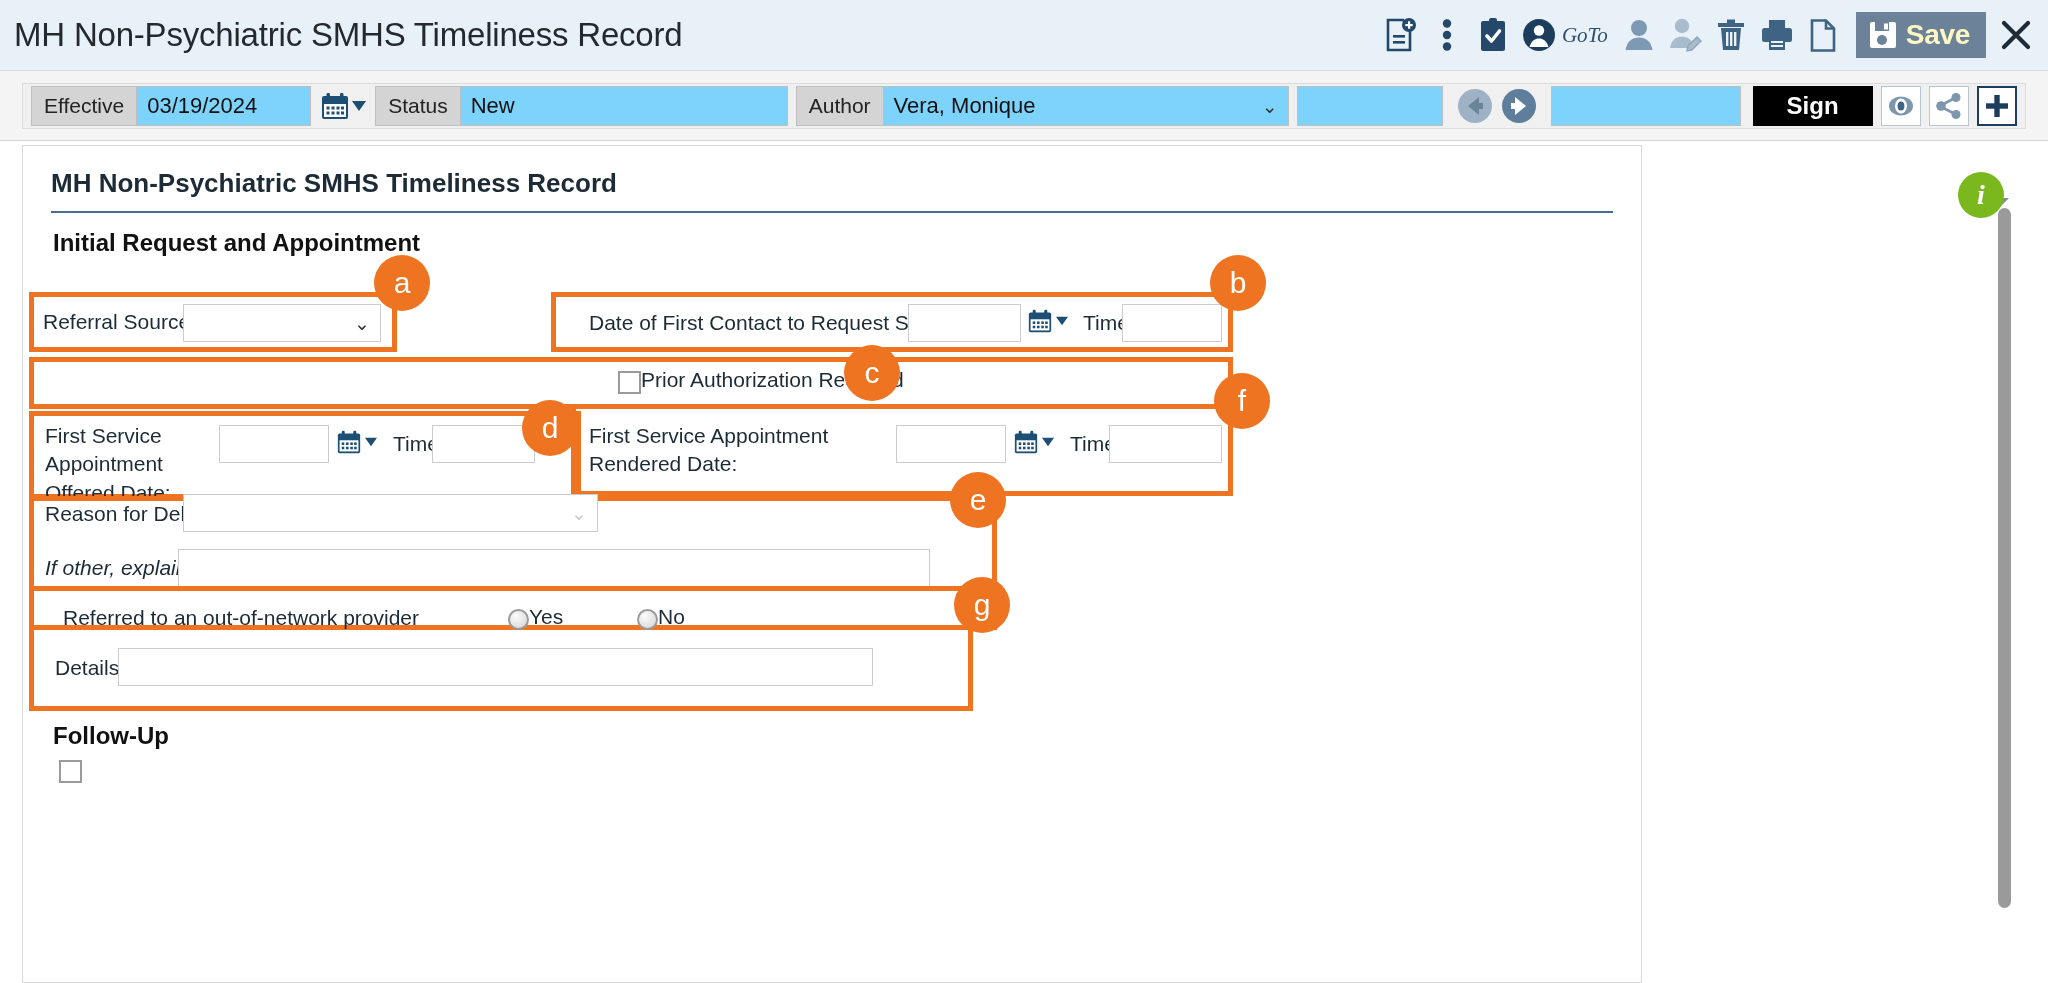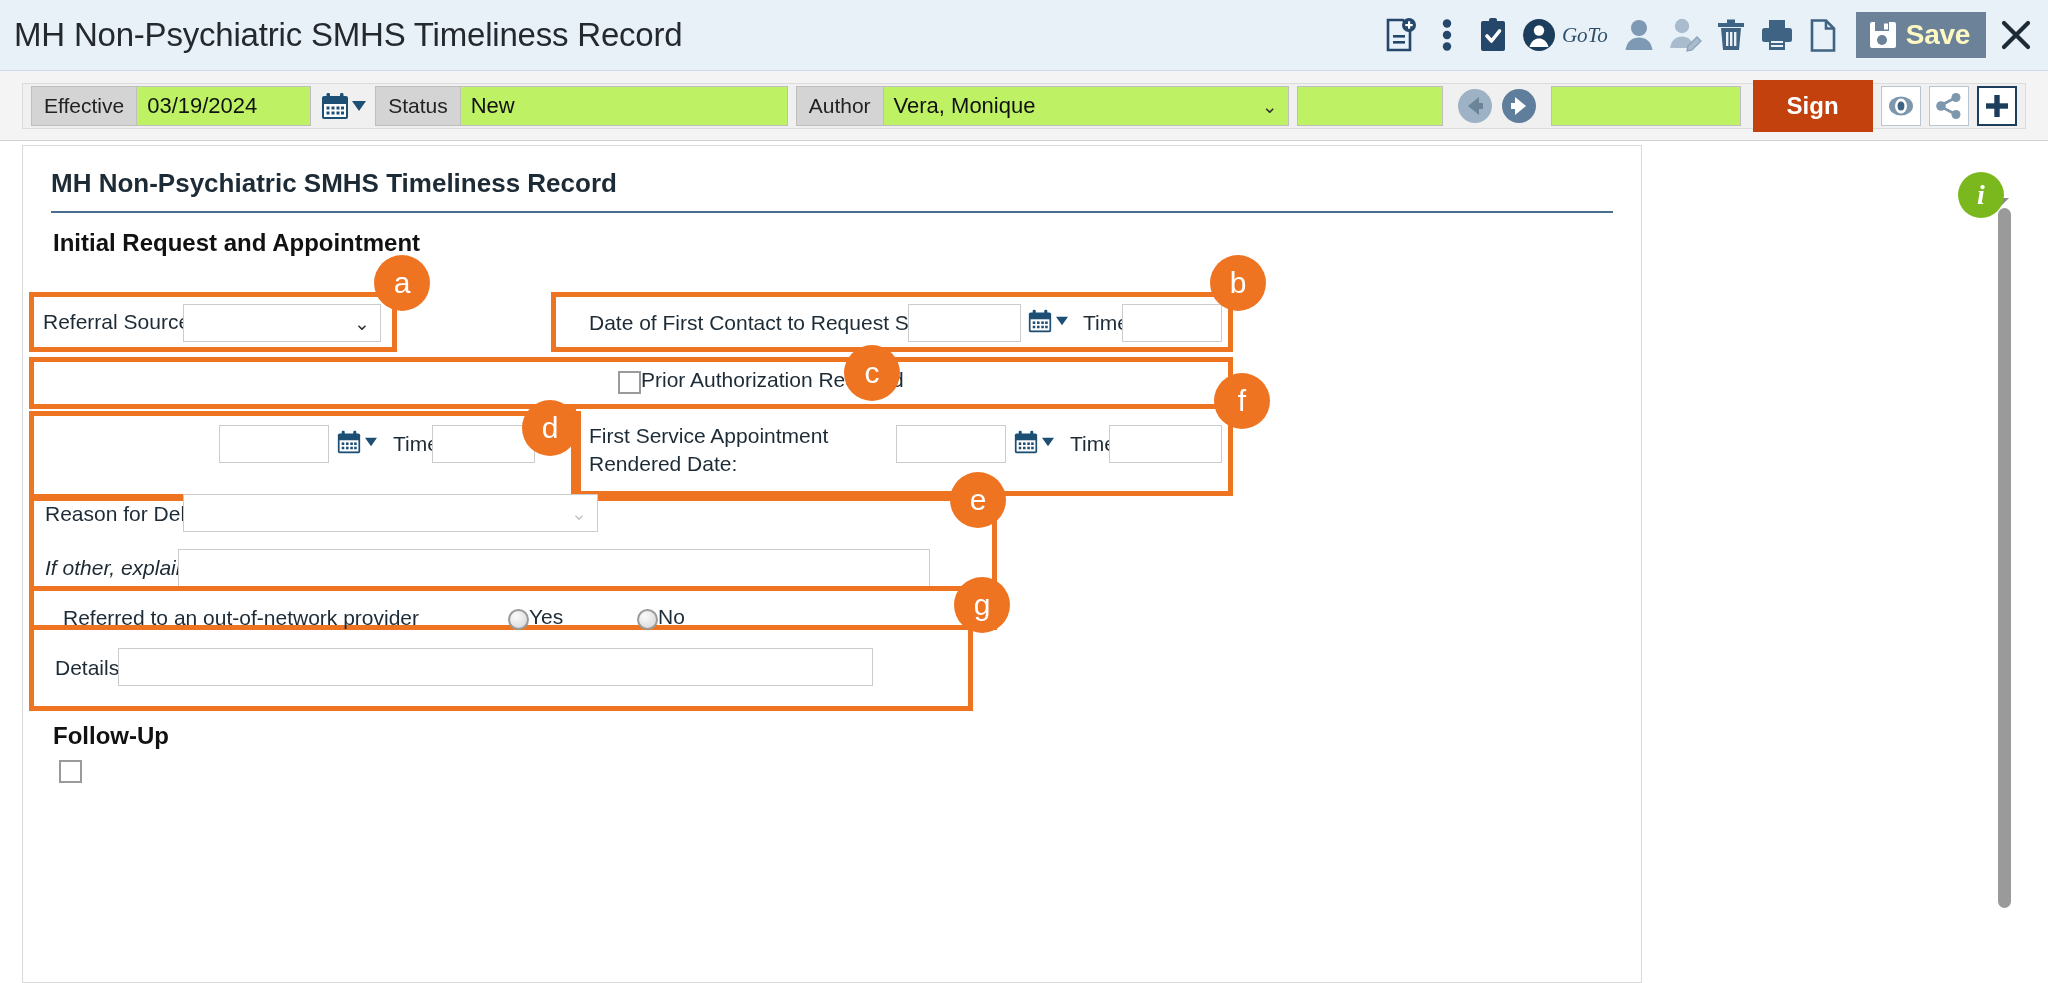--- a/index.html
+++ b/index.html
@@ -78,33 +78,33 @@
   .field-label {
     background: #d4d4d4;
     height: 40px;
     display: flex; align-items: center;
     padding: 0 12px;
     font-size: 21px; color: #222;
     border: 1px solid #bfbfbf;
     border-right: none;
   }
   .field-box {
-    background: #bef264;
+    background: #7dd3fc;
     height: 40px;
     border: 1px solid #bfbfbf;
     display: flex; align-items: center;
     padding: 0 10px;
     font-size: 22px; color: #111;
   }
   .cal-btn { display:flex; align-items:center; gap:2px; margin: 0 8px 0 10px; cursor:pointer; }
   .nav-arrows { display:flex; align-items:center; gap: 8px; margin: 0 14px; }
   .sign-btn {
-    background: #c2410c; color: #fff;
+    background: #000000; color: #fff;
     font-size: 24px; font-weight: 700;
-    height: 52px; width: 120px;
+    height: 40px; width: 120px;
     display:flex; align-items:center; justify-content:center;
     margin-left: 12px; cursor: pointer;
   }
   .icon-sq {
     width: 40px; height: 40px;
     border: 1px solid #b9c6d2;
     background: #fff;
     display:flex;align-items:center;justify-content:center;
     margin-left: 8px; cursor: pointer;
   }
@@ -435,20 +435,21 @@
     </div>
     <span class="lbl" style="position:absolute; left:1060px; top:165px;">Time:</span>
     <div class="inp" style="position:absolute; left:1099px; top:158px; width:100px;"></div>
 
     <div class="hl" style="left:6px; top:211px; width:1204px; height:52px;"></div>
     <div class="row" style="left:595px; top:222px;">
       <span class="cb"></span><span class="lbl">Prior Authorization Required</span>
     </div>
 
     <div class="hl" style="left:6px; top:265px; width:552px; height:88px;"></div>
+    <div class="lbl" style="position:absolute; left:22px; top:276px; width:170px; line-height:1.35;">First Service Appointment Offered Date:</div>
     <div class="inp" style="position:absolute; left:196px; top:279px; width:110px;"></div>
     <div class="calicon" style="position:absolute; left:314px; top:284px;">
       <svg width="24" height="24" viewBox="0 0 28 28">
         <rect x="1" y="4" width="26" height="23" rx="2" fill="#1d4e74"></rect>
         <rect x="3" y="12" width="22" height="13" fill="#ffffff"></rect>
         <rect x="5.5" y="1" width="3.5" height="6" rx="1.4" fill="#1d4e74"></rect>
         <rect x="19" y="1" width="3.5" height="6" rx="1.4" fill="#1d4e74"></rect>
         <g fill="#1d4e74">
           <rect x="5.5" y="14.5" width="3" height="3"></rect>
             <rect x="10.5" y="14.5" width="3" height="3"></rect>

